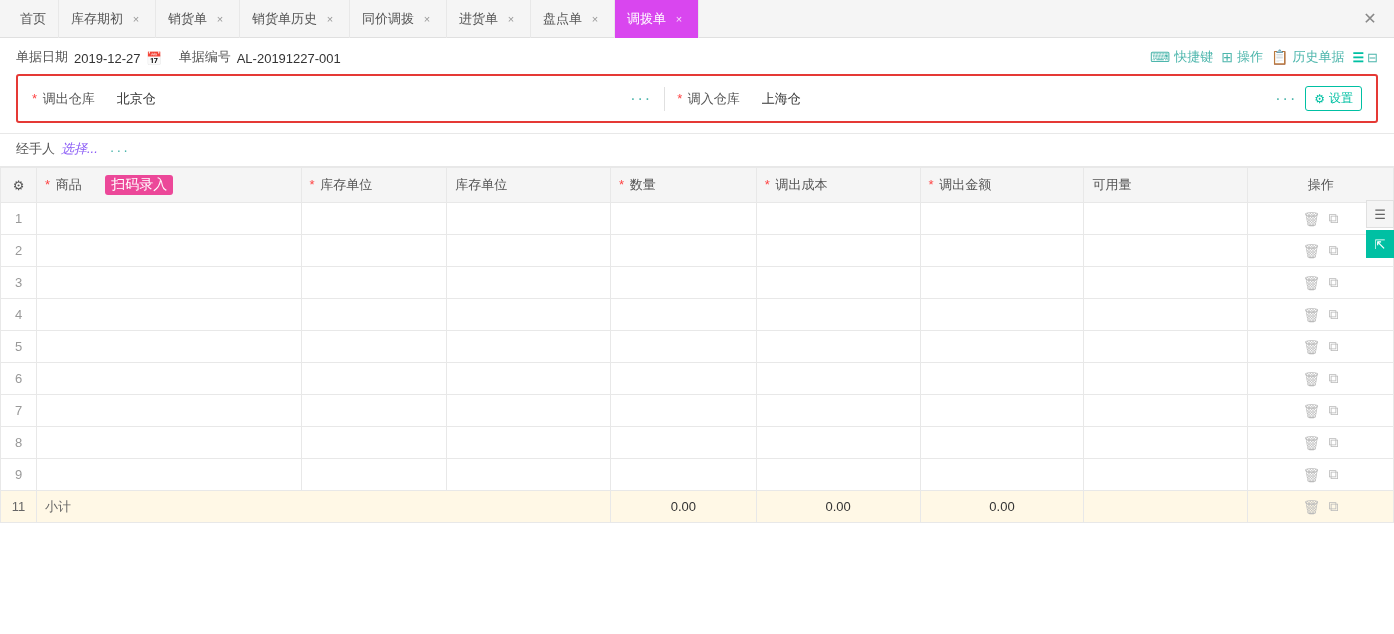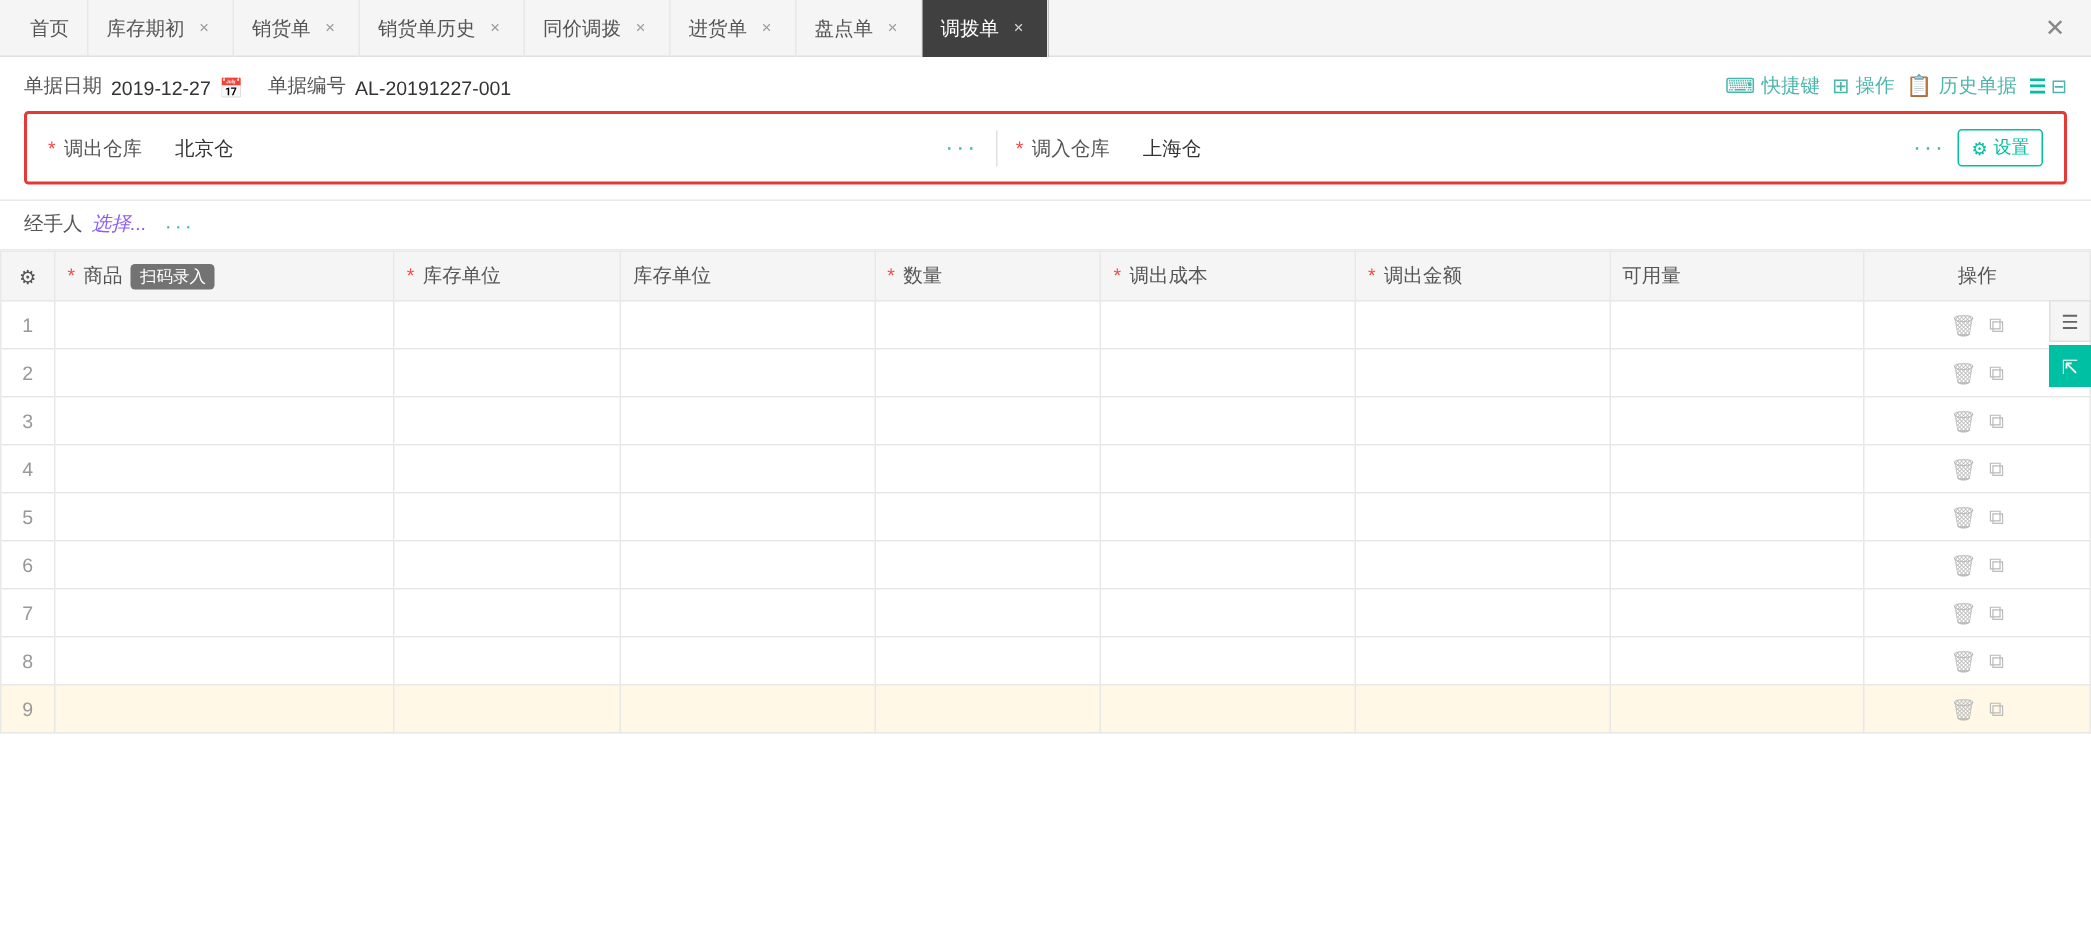--- a/index.html
+++ b/index.html
@@ -9,21 +9,21 @@
     .tab-bar {
       display: flex; align-items: center; background: #f5f5f5; border-bottom: 1px solid #e0e0e0;
       height: 38px; padding: 0 8px; user-select: none;
     }
     .tab-item {
       display: flex; align-items: center; padding: 0 12px; height: 38px; cursor: pointer;
       font-size: 13px; color: #555; white-space: nowrap; border-right: 1px solid #e8e8e8;
     }
     .tab-item:first-child { border-left: none; }
     .tab-item.active {
-      background: #404040; color: #fff; font-weight: 500;
+      background: #d946ef; color: #fff; font-weight: 500;
     }
     .tab-close {
       margin-left: 6px; font-size: 11px; color: #999; cursor: pointer;
       display: inline-flex; align-items: center; justify-content: center;
       width: 14px; height: 14px; border-radius: 50%;
     }
     .tab-item.active .tab-close { color: rgba(255,255,255,0.8); }
     .window-close-btn {
       margin-left: auto; display: flex; align-items: center; justify-content: center;
       width: 32px; height: 32px; cursor: pointer; color: #888; font-size: 16px;
@@ -228,21 +228,21 @@
   <div class="table-scroll-wrap">
     <table>
       <thead>
         <tr>
           <th style="width:36px; text-align:center;">
             <span>⚙</span>
           </th>
           <th style="min-width:120px;">
             <span class="required-star">*</span>
             <span>商品</span>
-            <span style="display:inline-block; margin-left:2px; background:#737373; color:#fff; border-radius:3px; padding:1px 6px; font-size:11px; cursor:pointer;">扫码录入</span>
+            <span style="display:inline-block; margin-left:20px; background:#ec4899; color:#fff; border-radius:3px; padding:1px 6px; font-size:14px; cursor:pointer;">扫码录入</span>
           </th>
           <th style="min-width:80px;">
             <span class="required-star">*</span>
             <span>库存单位</span>
           </th>
           <th style="min-width:90px;">
             <span>库存单位</span>
           </th>
           <th style="min-width:80px;">
             <span class="required-star">*</span>
@@ -403,20 +403,34 @@
     <td></td>
     <td></td>
     <td></td>
     <td>
       <div class="op-icons">
         <span class="op-icon">🗑</span>
         <span class="op-icon">⧉</span>
       </div>
     </td>
   </tr>
+          <tr class="subtotal-row">
+  <td class="row-num">11</td>
+  <td colspan="3" style="padding-left:8px; background:#fff8e6;">小计</td>
+  <td class="num-val" style="text-align:center; background:#fff8e6;">0.00</td>
+  <td class="num-val" style="text-align:center; background:#fff8e6;">0.00</td>
+  <td class="num-val" style="text-align:center; background:#fff8e6;">0.00</td>
+  <td style="background:#fff8e6;"></td>
+  <td style="background:#fff8e6;">
+    <div class="op-icons">
+      <span class="op-icon">🗑</span>
+      <span class="op-icon">⧉</span>
+    </div>
+  </td>
+</tr>
         </tbody>
     </table>
   </div>
 </div>
 
 <div class="right-float">
   <div class="float-btn">☰</div>
   <div class="float-btn green">⇱</div>
 </div>
 

